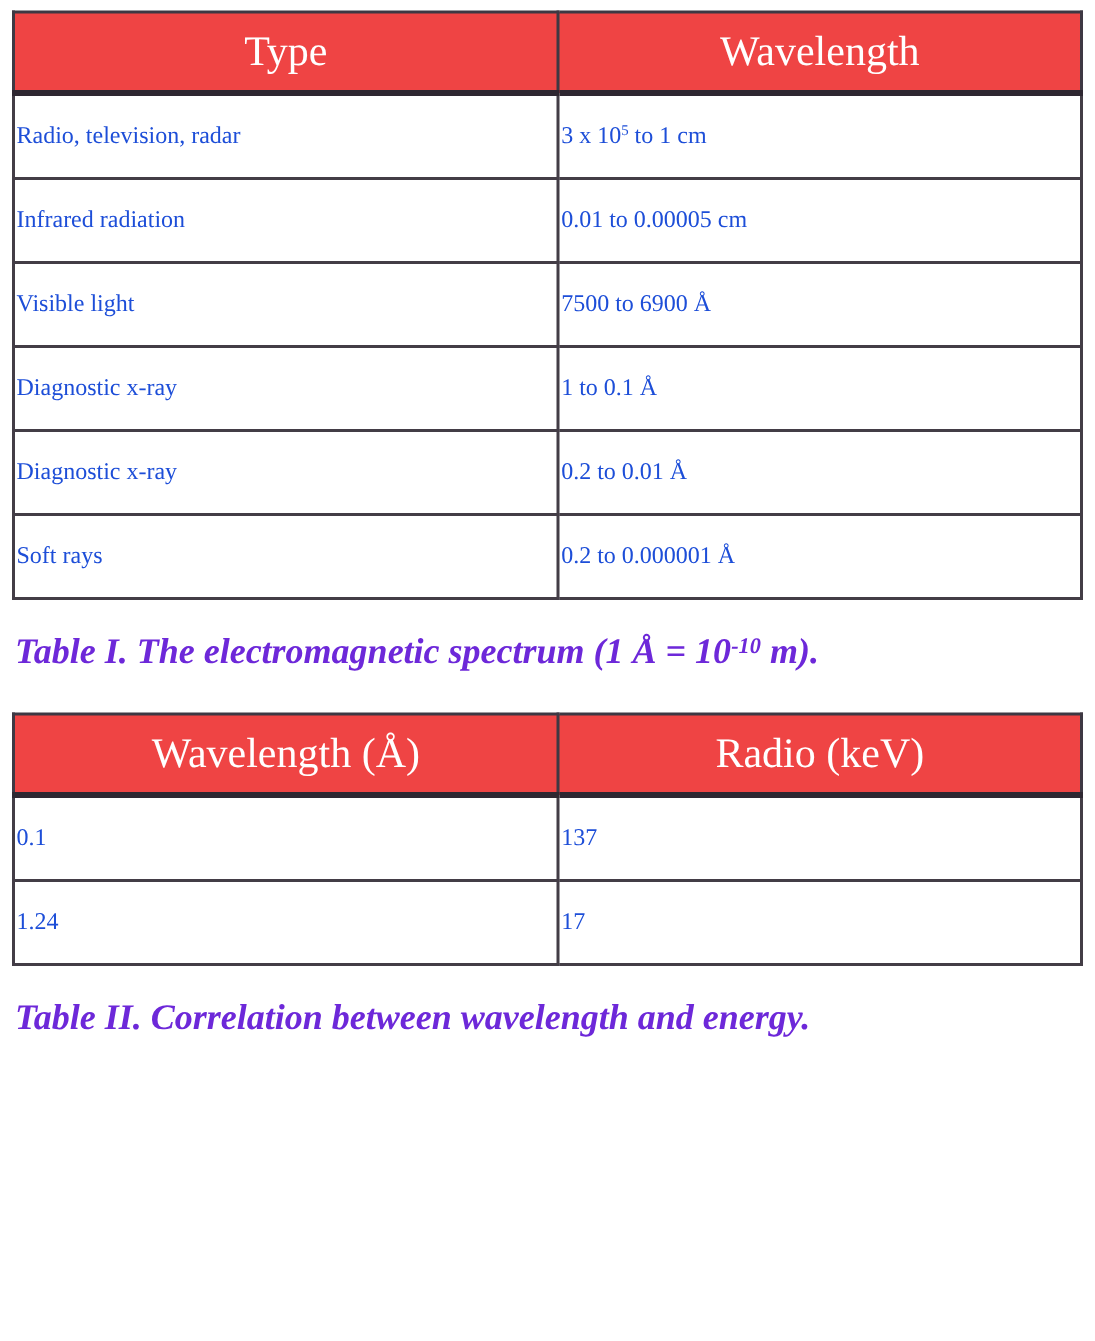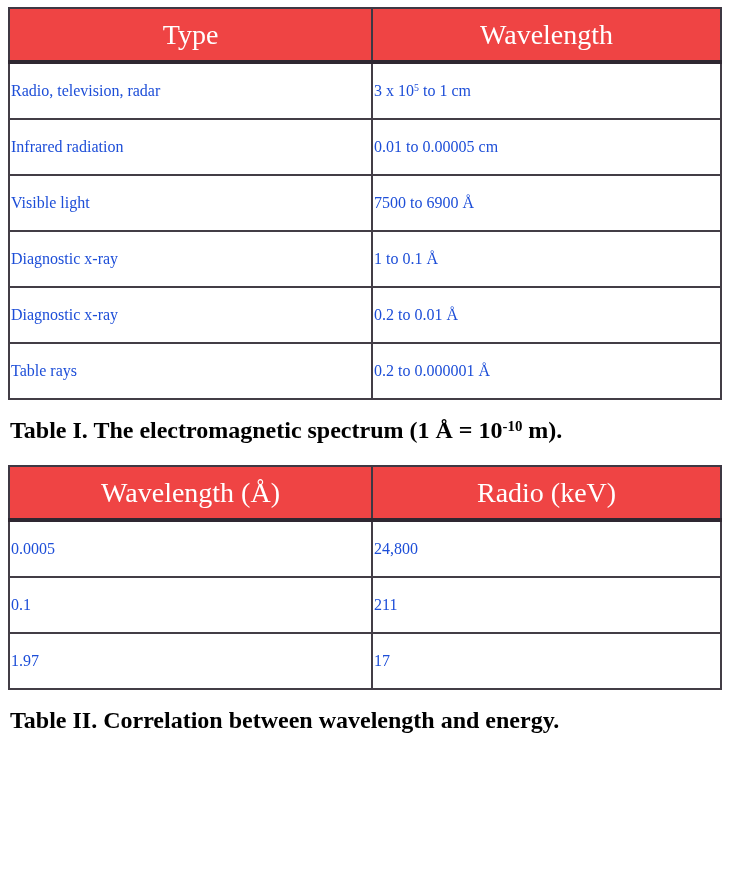--- a/index.html
+++ b/index.html
@@ -46,23 +46,24 @@
   table.data-table { border: 2px solid #3e3843; }
   sup.exp {
     font-size: 0.62em;
     vertical-align: baseline;
     position: relative;
     top: -0.5em;
   }
   .caption {
     font-size: 24px;
     font-weight: bold;
-    color: #000000;
+    font-style: italic;
+    color: #6d28d9;
     margin: 15px 0 0 2px;
-    line-height: 30px;
+    line-height: 40px;
   }
   .gap-after-caption-1 { height: 17px; }
 </style>
 </head>
 <body>
 
 <div class="page">
 
   <table class="data-table">
     <colgroup>
@@ -90,21 +91,21 @@
       </tr>
       <tr>
         <td>Diagnostic x-ray</td>
         <td>1 to 0.1 Å</td>
       </tr>
       <tr>
         <td>Diagnostic x-ray</td>
         <td>0.2 to 0.01 Å</td>
       </tr>
       <tr>
-        <td>Table rays</td>
+        <td>Soft rays</td>
         <td>0.2 to 0.000001 Å</td>
       </tr>
     </tbody>
   </table>
 
   <div class="caption"><span>Table I. The electromagnetic spectrum (1 Å = 10</span><sup class="exp">-10</sup><span> m).</span></div>
 
   <div class="gap-after-caption-1"></div>
 
   <table class="data-table">
@@ -113,29 +114,25 @@
         <col class="col-right">
       </colgroup>
     <thead>
       <tr>
         <th>Wavelength (Å)</th>
         <th>Radio (keV)</th>
       </tr>
     </thead>
     <tbody>
       <tr>
-        <td>0.0005</td>
-        <td>24,800</td>
+        <td>0.1</td>
+        <td>137</td>
       </tr>
       <tr>
-        <td>0.1</td>
-        <td>211</td>
-      </tr>
-      <tr>
-        <td>1.97</td>
+        <td>1.24</td>
         <td>17</td>
       </tr>
     </tbody>
   </table>
 
   <div class="caption">Table II. Correlation between wavelength and energy.</div>
 
 </div>
 
 </body></html>

